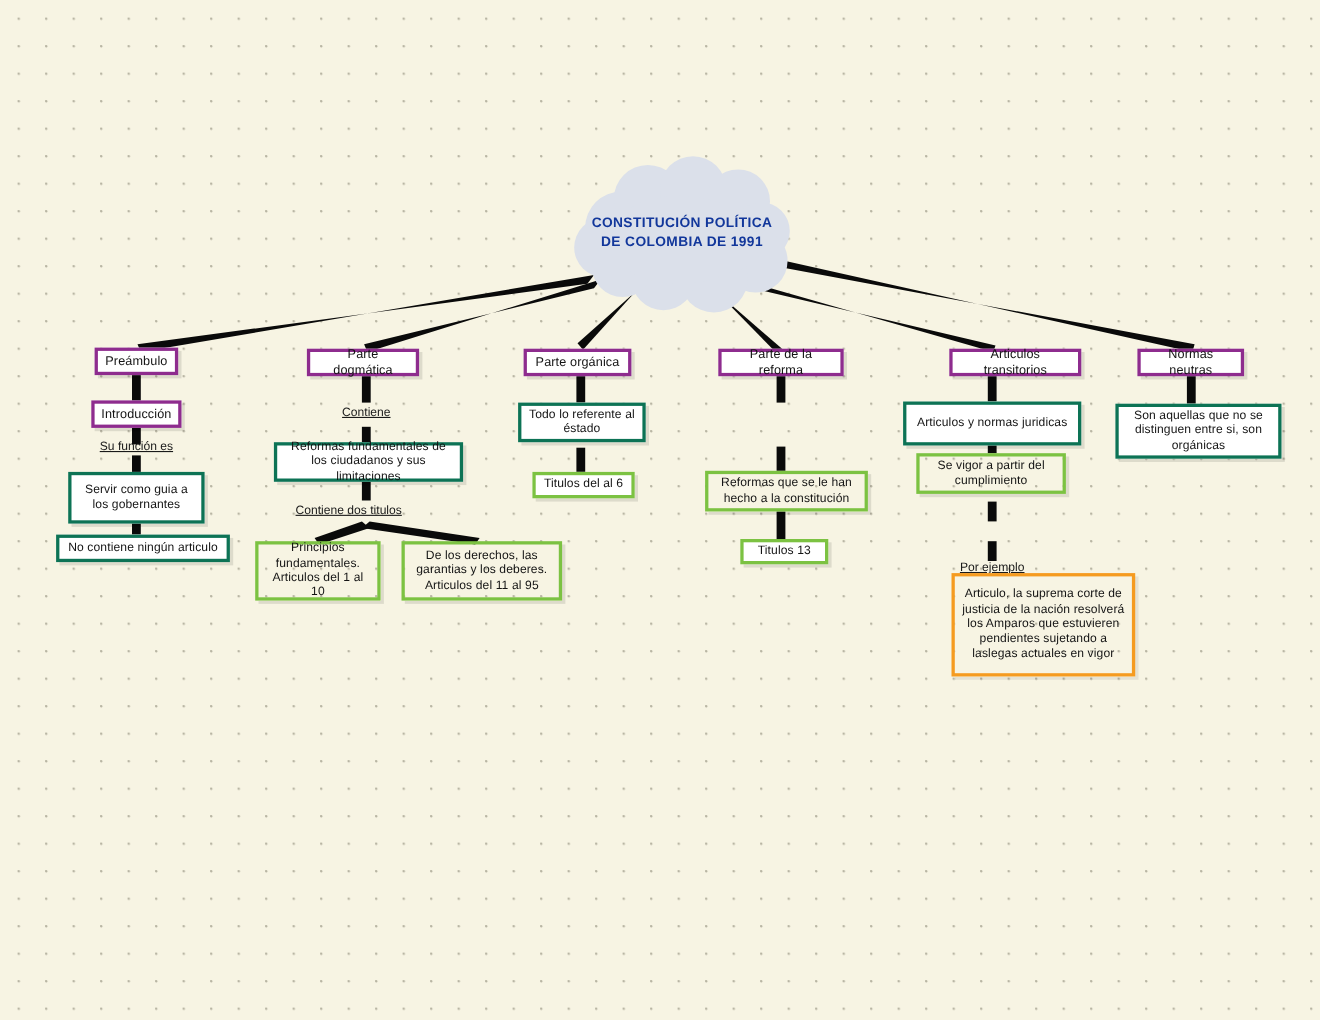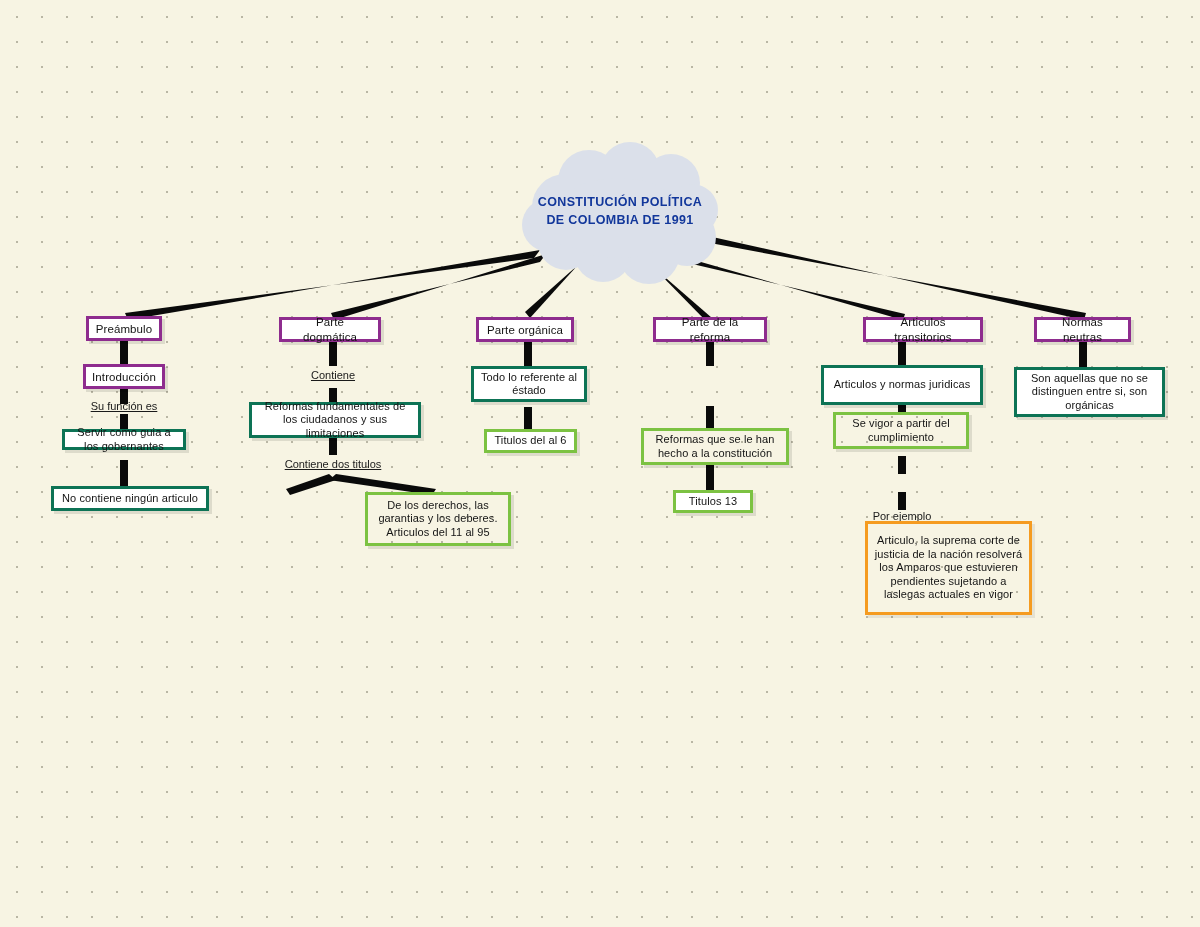--- a/index.html
+++ b/index.html
@@ -158,38 +158,41 @@
 
   <div class="node lv1" style="left:86px;top:316px;width:76px;height:25px;">
     <span class="t">Preámbulo</span>
   </div>
   <div class="node lv1" style="left:83px;top:364px;width:82px;height:25px;">
     <span class="t">Introducción</span>
   </div>
   <div class="plain" style="left:124px;top:400px;">
     <span>Su función es</span>
   </div>
-  <div class="node teal" style="left:62px;top:429px;width:124px;height:21px;">
+  <div class="node teal" style="left:62px;top:429px;width:124px;height:47px;">
     <span class="t">Servir como guia a los gobernantes</span>
   </div>
   <div class="node teal" style="left:51px;top:486px;width:158px;height:25px;">
     <span class="t">No contiene ningún articulo</span>
   </div>
 
   <div class="node lv1" style="left:279px;top:317px;width:102px;height:25px;">
     <span class="t">Parte dogmática</span>
   </div>
   <div class="plain" style="left:333px;top:369px;">
     <span>Contiene</span>
   </div>
   <div class="node teal" style="left:249px;top:402px;width:172px;height:36px;">
     <span class="t">Reformas fundamentales de los ciudadanos y sus limitaciones</span>
   </div>
-  <div class="plain" style="left:333px;top:458px;">
+  <div class="plain" style="left:317px;top:458px;">
     <span>Contiene dos titulos</span>
+  </div>
+  <div class="node green clear" style="left:232px;top:492px;width:114px;height:54px;">
+    <span class="t">Principios fundamentales. Articulos del 1 al 10</span>
   </div>
   <div class="node green clear" style="left:365px;top:492px;width:146px;height:54px;">
     <span class="t">De los derechos, las garantias y los deberes. Articulos del 11 al 95</span>
   </div>
 
   <div class="node lv1" style="left:476px;top:317px;width:98px;height:25px;">
     <span class="t">Parte orgánica</span>
   </div>
   <div class="node teal" style="left:471px;top:366px;width:116px;height:36px;">
     <span class="t">Todo lo referente al éstado</span>

